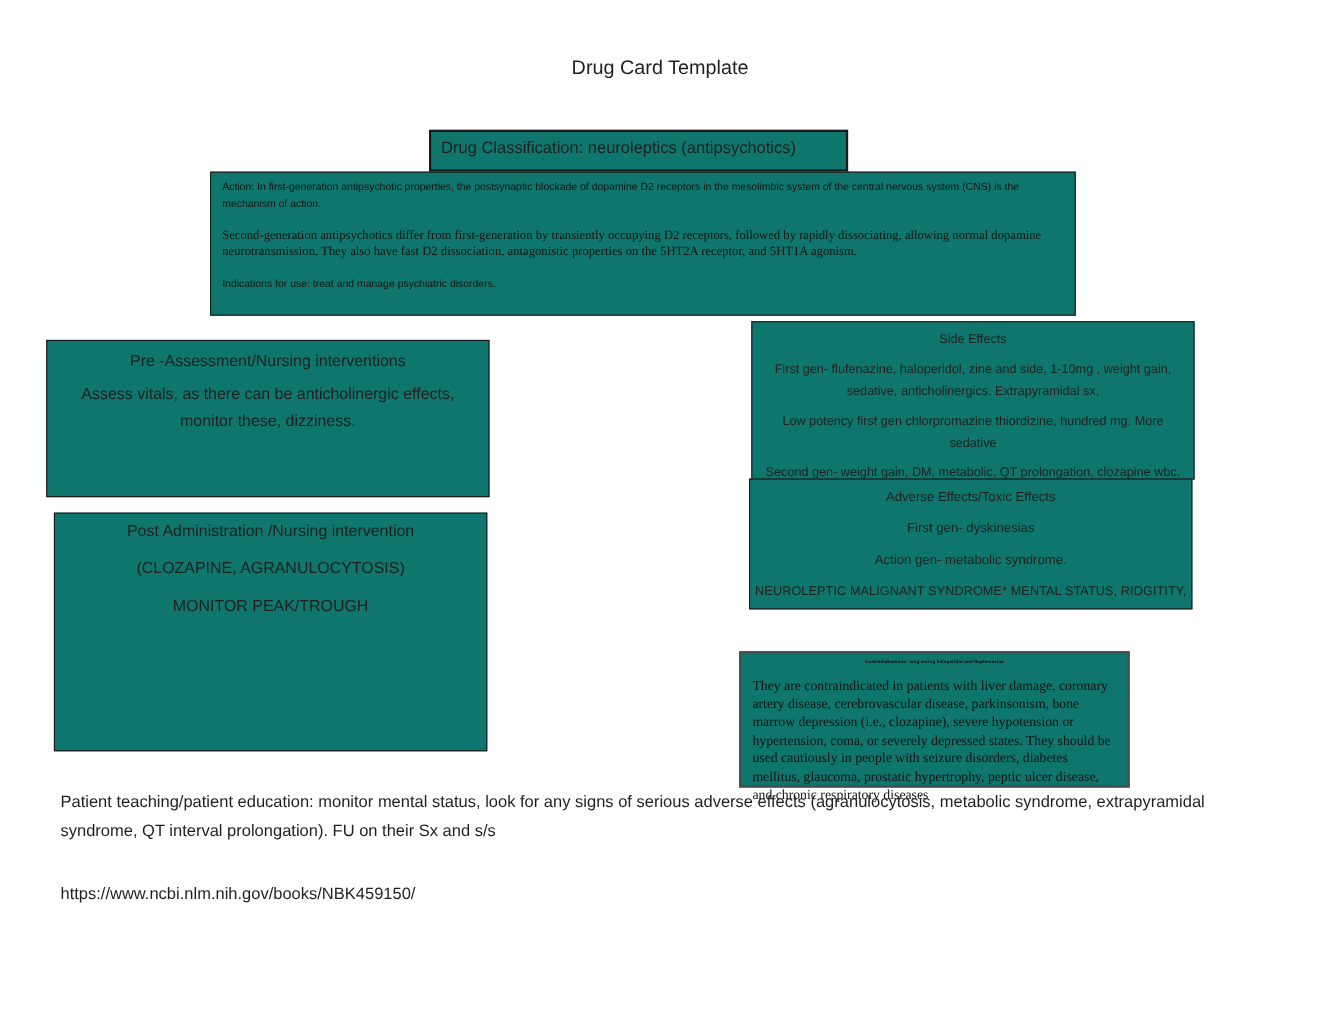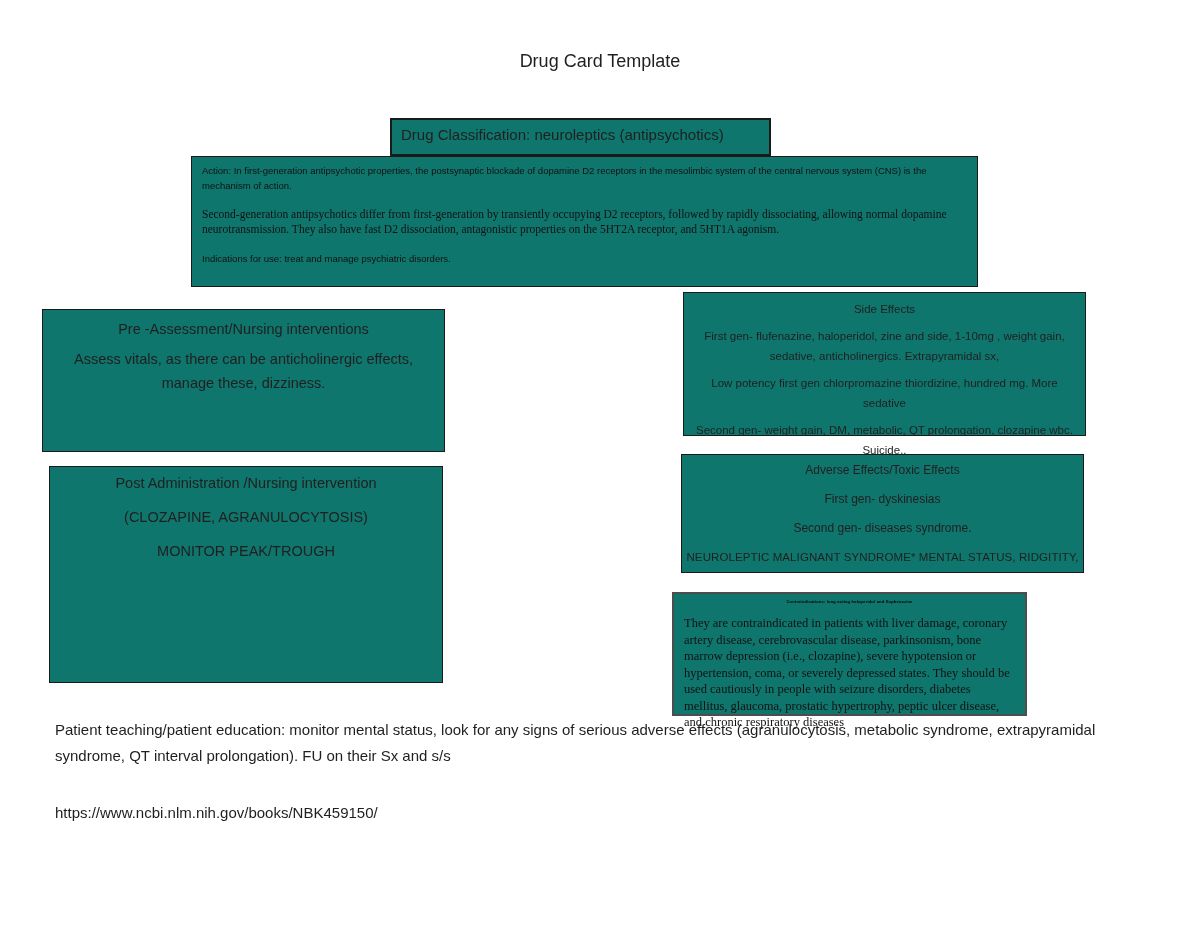--- a/index.html
+++ b/index.html
@@ -96,21 +96,21 @@
     text-align: center;
     padding: 6px 14px;
     font-size: 14.5px;
     line-height: 21px;
     color: #1f1f1f;
   }
   .post-box p { margin-bottom: 13px; }
 
   
   .adverse-box {
-    left: 681px; top: 454px;
+    left: 681px; top: 435px;
     width: 403px; height: 119px;
     text-align: center;
     padding: 5px 4px;
     font-size: 12px;
     line-height: 20px;
     color: #1f1f1f;
   }
   .adverse-box p { margin-bottom: 9px; }
   .adverse-box .nms-line { font-size: 11.5px; letter-spacing: 0.1px; }
 
@@ -164,40 +164,40 @@
   </div>
 
   <div class="box action-box">
     <p class="small-sans">Action: In first-generation antipsychotic properties, the postsynaptic blockade of dopamine D2 receptors in the mesolimbic system of the central nervous system (CNS) is the mechanism of action.</p>
     <p class="serif-para">Second-generation antipsychotics differ from first-generation by transiently occupying D2 receptors, followed by rapidly dissociating, allowing normal dopamine neurotransmission. They also have fast D2 dissociation, antagonistic properties on the 5HT2A receptor, and 5HT1A agonism.</p>
     <p class="small-sans indications">Indications for use: treat and manage psychiatric disorders.</p>
   </div>
 
   <div class="box pre-box">
     <p class="heading">Pre -Assessment/Nursing interventions</p>
-    <p>Assess vitals, as there can be anticholinergic effects, manage these, dizziness.</p>
+    <p>Assess vitals, as there can be anticholinergic effects, monitor these, dizziness.</p>
   </div>
 
   <div class="box side-box">
     <p>Side Effects</p>
     <p>First gen- flufenazine, haloperidol, zine and side, 1-10mg , weight gain, sedative, anticholinergics. Extrapyramidal sx,</p>
     <p>Low potency first gen chlorpromazine thiordizine, hundred mg. More sedative</p>
     <p>Second gen- weight gain, DM, metabolic, QT prolongation, clozapine wbc. Suicide..</p>
   </div>
 
   <div class="box post-box">
     <p>Post Administration /Nursing intervention</p>
     <p>(CLOZAPINE, AGRANULOCYTOSIS)</p>
     <p>MONITOR PEAK/TROUGH</p>
   </div>
 
   <div class="box adverse-box">
     <p>Adverse Effects/Toxic Effects</p>
     <p>First gen- dyskinesias</p>
-    <p>Second gen- diseases syndrome.</p>
+    <p>Action gen- metabolic syndrome.</p>
     <p class="nms-line">NEUROLEPTIC MALIGNANT SYNDROME* MENTAL STATUS, RIDGITITY,</p>
   </div>
 
   <div class="box contra-box">
     <p class="tiny-heading">Contraindications: long acting haloperidol and fluphenazine</p>
     <p class="contra-body">They are contraindicated in patients with liver damage, coronary artery disease, cerebrovascular disease, parkinsonism, bone marrow depression (i.e., clozapine), severe hypotension or hypertension, coma, or severely depressed states. They should be used cautiously in people with seizure disorders, diabetes mellitus, glaucoma, prostatic hypertrophy, peptic ulcer disease, and chronic respiratory diseases</p>
   </div>
 
   <div class="teaching">Patient teaching/patient education:  monitor mental status, look for any signs of serious adverse effects (agranulocytosis, metabolic syndrome, extrapyramidal syndrome, QT interval prolongation). FU on their Sx and s/s</div>
 

